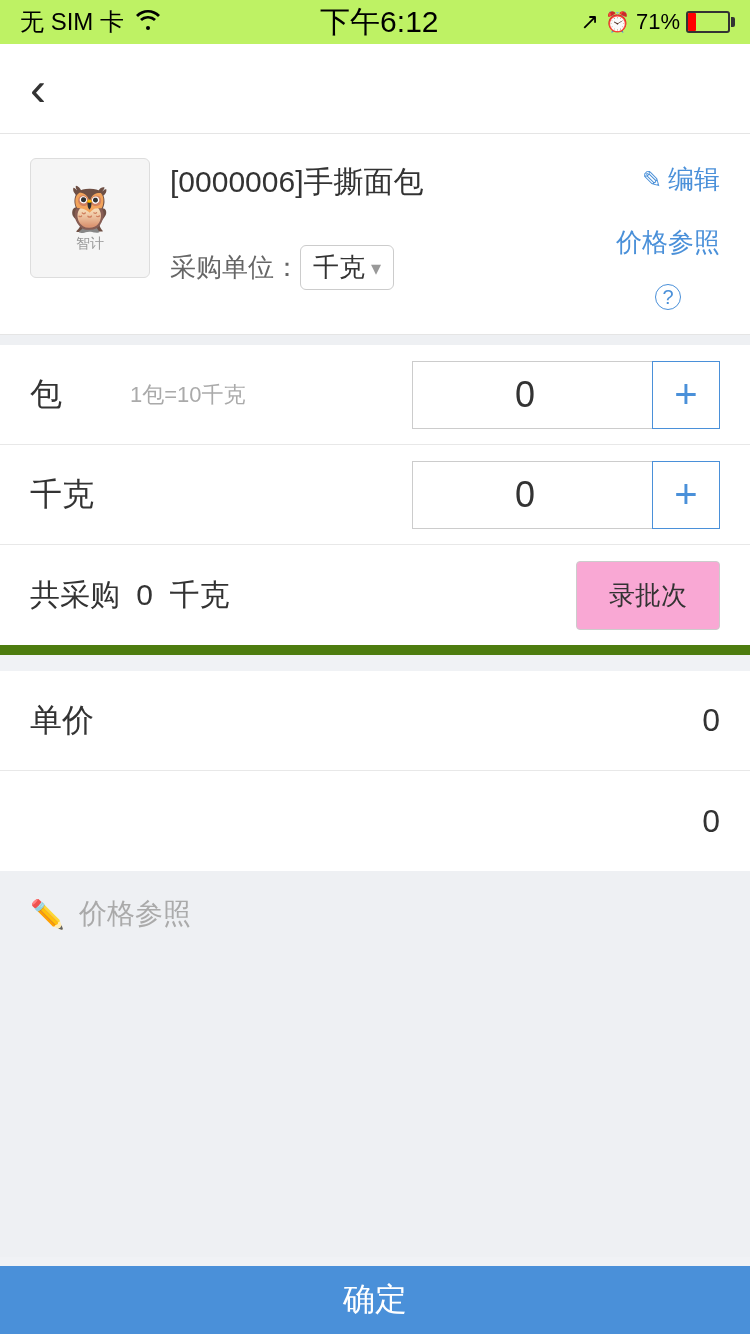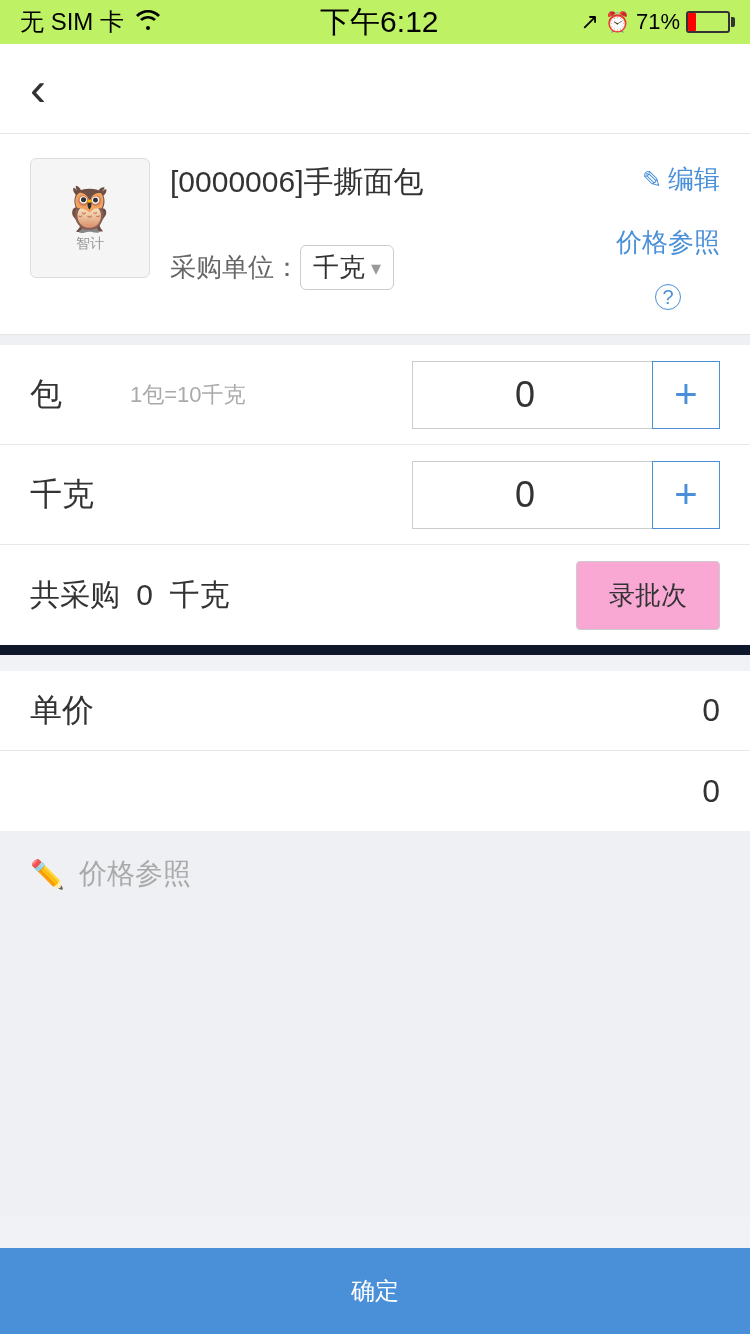--- a/index.html
+++ b/index.html
@@ -236,21 +236,21 @@
 
     
     .info-section {
       background: #fff;
       margin-top: 16px;
     }
     .info-row {
       display: flex;
       align-items: center;
       padding: 0 30px;
-      height: 80px;
+      height: 100px;
       border-bottom: 1px solid #e8e8e8;
     }
     .info-label {
       font-size: 32px;
       color: #333;
       min-width: 100px;
     }
     .info-value {
       margin-left: auto;
       font-size: 32px;
@@ -282,24 +282,24 @@
       background: #eef0f3;
       min-height: 300px;
     }
 
     
     .confirm-btn {
       position: fixed;
       bottom: 0;
       left: 0;
       width: 750px;
-      height: 86px;
+      height: 68px;
       background: #4a90d9;
       color: #fff;
-      font-size: 24px;
+      font-size: 32px;
       border: none;
       display: flex;
       align-items: center;
       justify-content: center;
       cursor: pointer;
     }
     .page-container {
       padding-bottom: 90px;
     }
   </style>
@@ -375,21 +375,21 @@
     <div class="input-row">
       <span class="input-row-label">千克</span>
       <div class="input-row-right">
         <input class="quantity-input" type="number" value="0" style="">
         <button class="plus-btn">+</button>
       </div>
     </div>
 
   </div>
 
-  <div style="background:#fff; border-bottom: 10px solid #0f172a;">
+  <div style="background:#fff; border-bottom: 10px solid #4d7c0f;">
     <div class="summary-row">
       <span class="summary-text">
         <span>共采购</span>
         <span style="margin: 0 8px;">0</span>
         <span>千克</span>
       </span>
       <button class="batch-btn">录批次</button>
     </div>
   </div>
 

